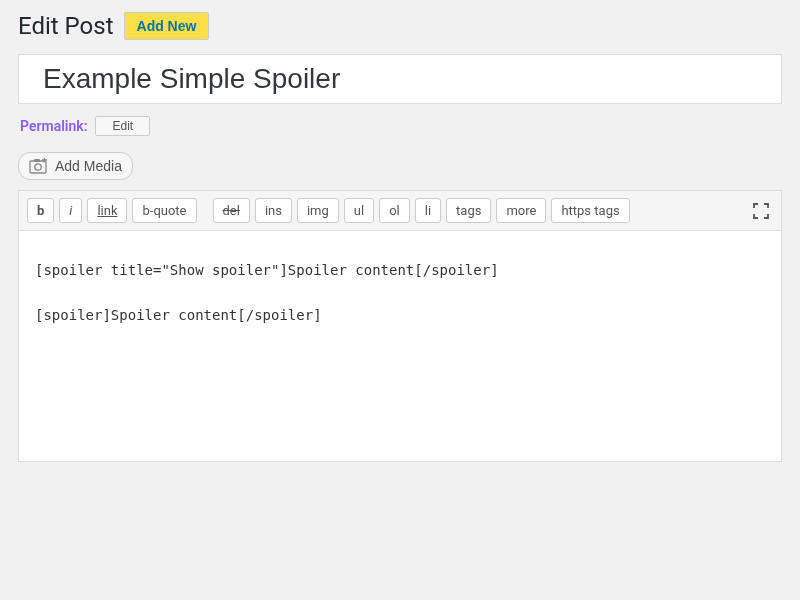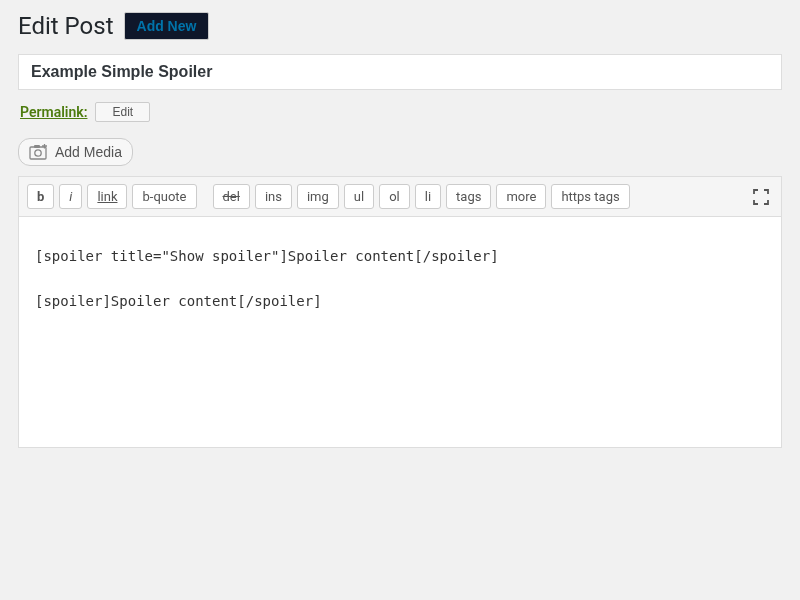--- a/index.html
+++ b/index.html
@@ -20,51 +20,51 @@
   }
   h1 {
     font-size: 24px;
     font-weight: 400;
     color: #23282d;
   }
   .add-new-btn {
     font-size: 14px;
     font-weight: 600;
     color: #0073aa;
-    background: #0f172a;
+    background: #fde047;
     border: 1px solid #ccc;
     border-radius: 2px;
     padding: 5px 12px;
     cursor: pointer;
   }
   .title-input-wrap {
     background: #fff;
     border: 1px solid #ddd;
     padding: 0;
     margin-bottom: 8px;
   }
   .title-input {
     width: 100%;
     border: none;
     outline: none;
-    font-size: 16px;
-    font-weight: 700;
+    font-size: 28px;
+    font-weight: 400;
     color: #32373c;
-    padding: 8px 12px;
+    padding: 8px 24px;
     background: transparent;
   }
   .permalink-row {
     font-size: 14px;
     color: #666;
     padding: 4px 2px 16px 2px;
     display: flex;
     align-items: center;
     gap: 4px;
   }
-  .permalink-row strong { color: #4d7c0f; font-weight: 600; text-decoration: underline; }
+  .permalink-row strong { color: #8b5cf6; font-weight: 600; }
   .permalink-row a { color: #0073aa; text-decoration: underline; }
   .permalink-row .slug { font-weight: 700; }
   .edit-slug-btn {
     font-size: 12px;
     background: #f7f7f7;
     border: 1px solid #ccc;
     border-radius: 2px;
     padding: 2px 16px;
     cursor: pointer;
     color: #555;

